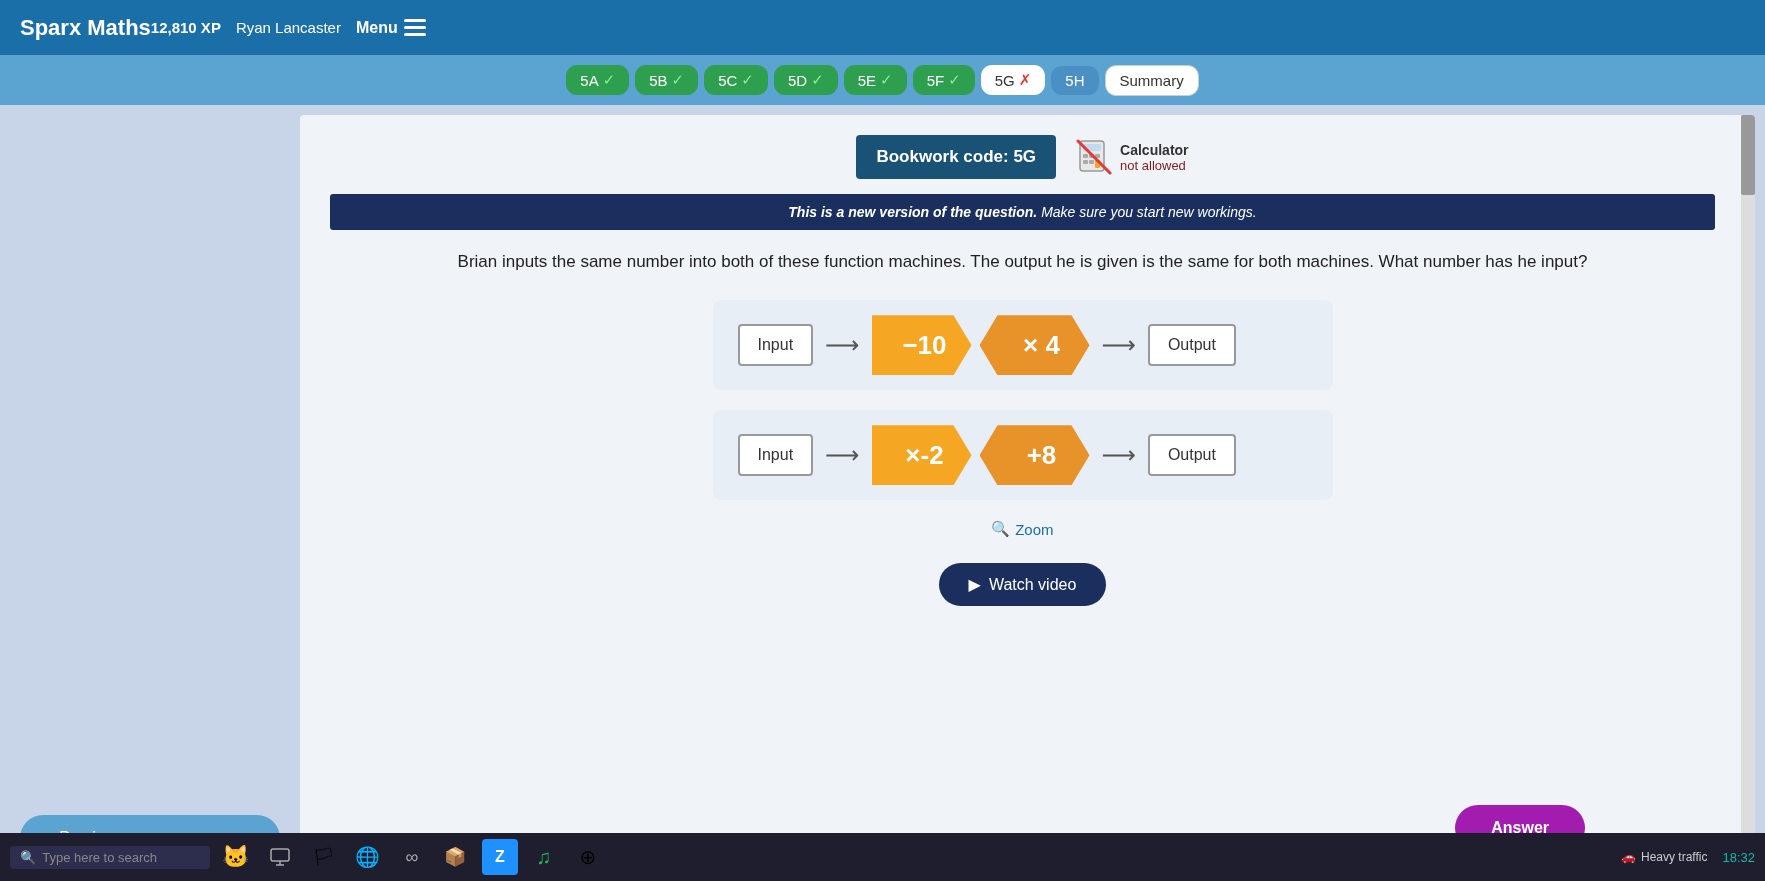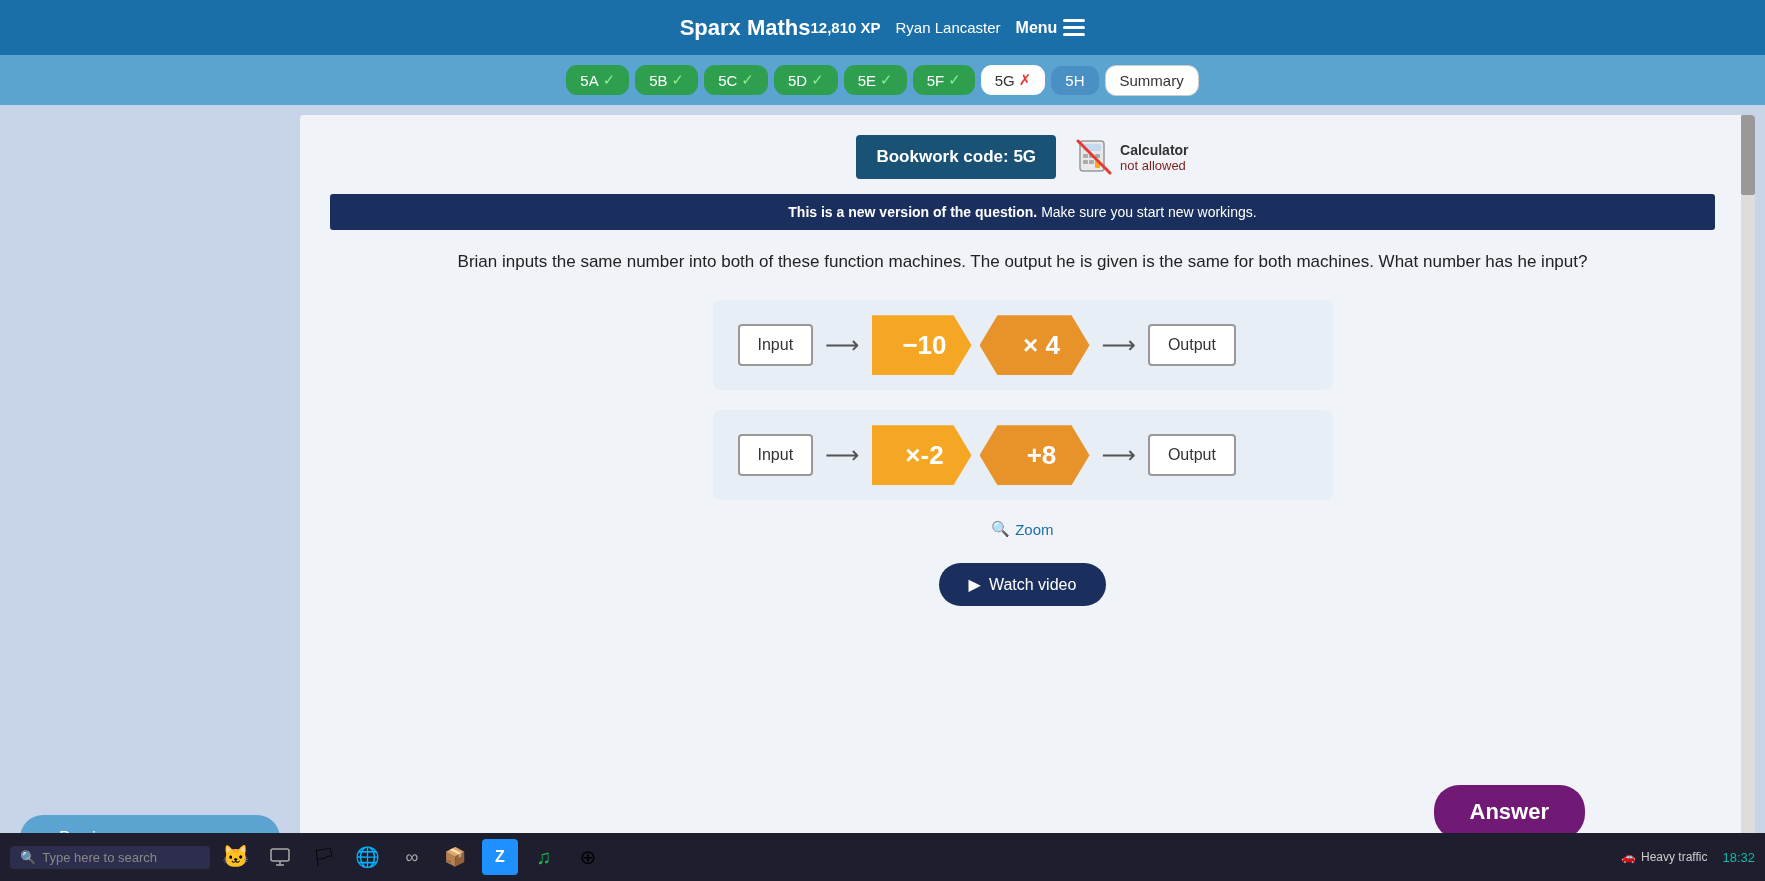--- a/index.html
+++ b/index.html
@@ -11,21 +11,21 @@
       overflow: hidden;
       position: relative;
     }
 
     
     .top-bar {
       background: #1a6fa8;
       height: 55px;
       display: flex;
       align-items: center;
-      justify-content: center;
+      justify-content: flex-start;
       padding: 0 20px;
     }
     .top-bar-left {
       display: flex;
       align-items: center;
       gap: 20px;
     }
     .brand-title {
       color: white;
       font-size: 22px;
@@ -189,20 +189,21 @@
 
     
     .new-version-banner {
       background: #1a2f5e;
       color: white;
       padding: 10px 20px;
       font-size: 14px;
       border-radius: 3px;
       margin-bottom: 18px;
       text-align: center;
+      font-style: italic;
     }
     .new-version-banner strong {
       font-weight: bold;
     }
 
     
     .question-text {
       font-size: 17px;
       color: #222;
       text-align: center;
@@ -308,30 +309,30 @@
       padding: 14px 28px;
       font-size: 16px;
       cursor: pointer;
       display: flex;
       align-items: center;
       gap: 6px;
     }
 
     
     .answer-btn {
-      background: #701a75;
+      background: #a21caf;
       color: white;
       border: none;
       border-radius: 25px;
       padding: 14px 36px;
-      font-size: 22px;
+      font-size: 16px;
       font-weight: bold;
       cursor: pointer;
       position: absolute;
-      bottom: 42px;
+      bottom: 30px;
       right: 180px;
     }
 
     
     .taskbar {
       position: absolute;
       bottom: 0;
       left: 0;
       right: 0;
       height: 48px;

